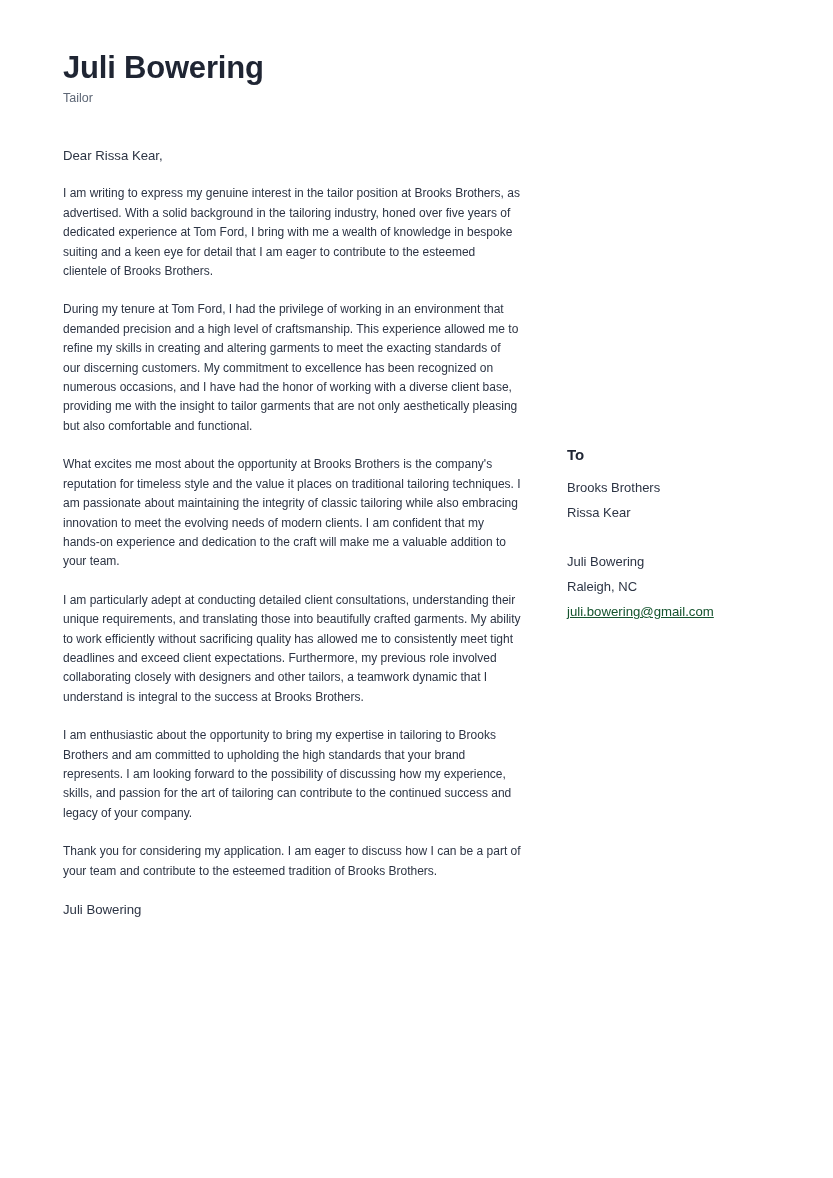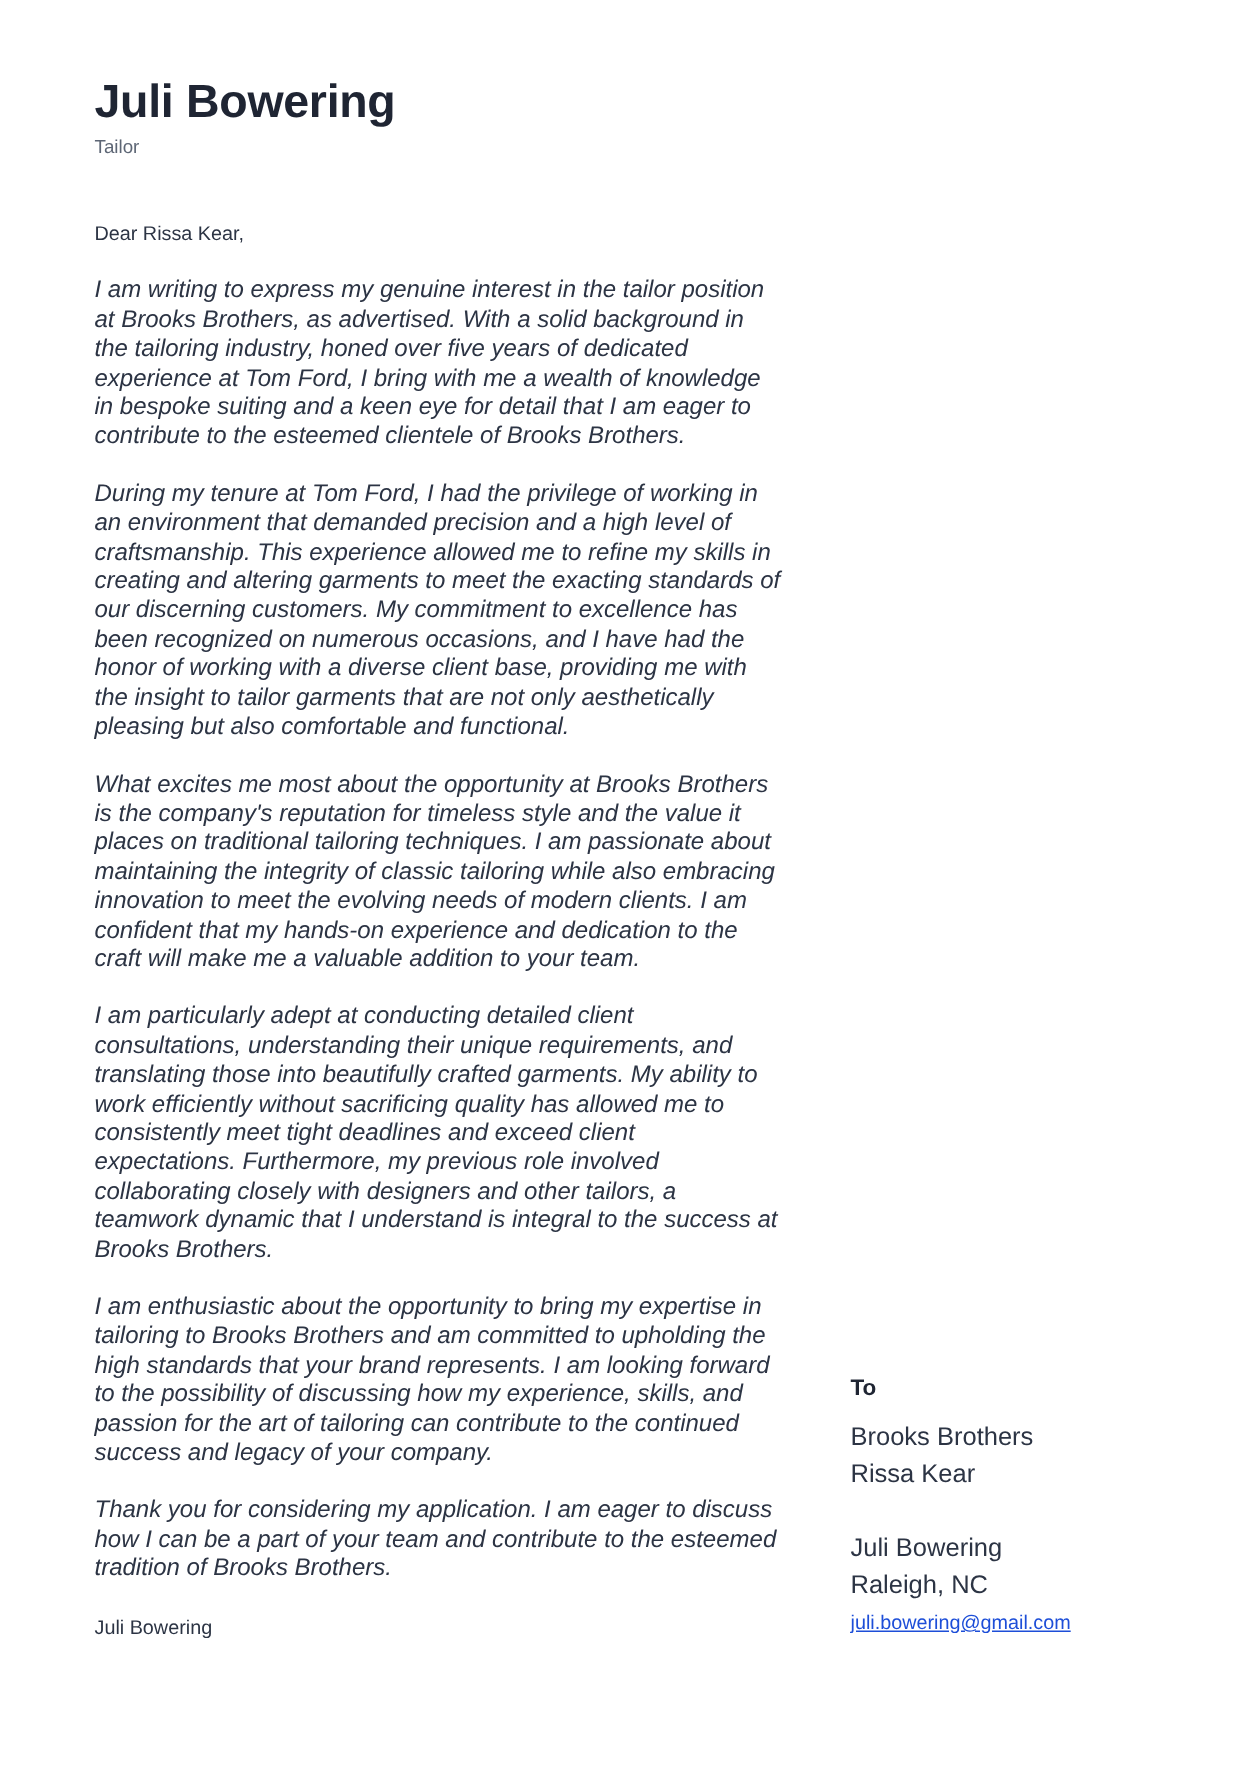--- a/index.html
+++ b/index.html
@@ -43,34 +43,33 @@
     margin: 5px 0 0 0;
     line-height: 1.2;
   }
 
   .content {
     position: absolute;
     left: 63px;
     top: 146px;
     width: 760px;
     display: flex;
-    align-items: flex-end;
+    align-items: center;
   }
   .letter-body {
     width: 458px;
     flex: 0 0 458px;
   }
   .letter-body p,
   .letter-body div.para {
     margin: 0 0 19px 0;
-    font-size: 16px;
+    font-size: 12px;
     line-height: 19.4px;
     color: #2c3444;
     white-space: pre-line;
-    font-style: italic;
   }
   .letter-body .para:last-child {
     margin-bottom: 0;
   }
   .salutation,
   .signoff,
   .signature {
     font-size: 13.2px;
     line-height: 19.4px;
     color: #2c3444;
@@ -93,28 +92,28 @@
     margin: 0 0 10px 0;
     line-height: 1.3;
   }
   .sb-block {
     margin-bottom: 24px;
   }
   .sb-block:last-child {
     margin-bottom: 0;
   }
   .sb-line {
-    font-size: 17px;
+    font-size: 13px;
     line-height: 25px;
     color: #2c3444;
   }
   .sb-link {
     font-size: 13.2px;
     line-height: 25px;
-    color: #1d4ed8;
+    color: #14532d;
     text-decoration: underline;
     display: inline-block;
     cursor: pointer;
   }
 </style>
 </head>
 <body>
 
 <div class="page">
 

